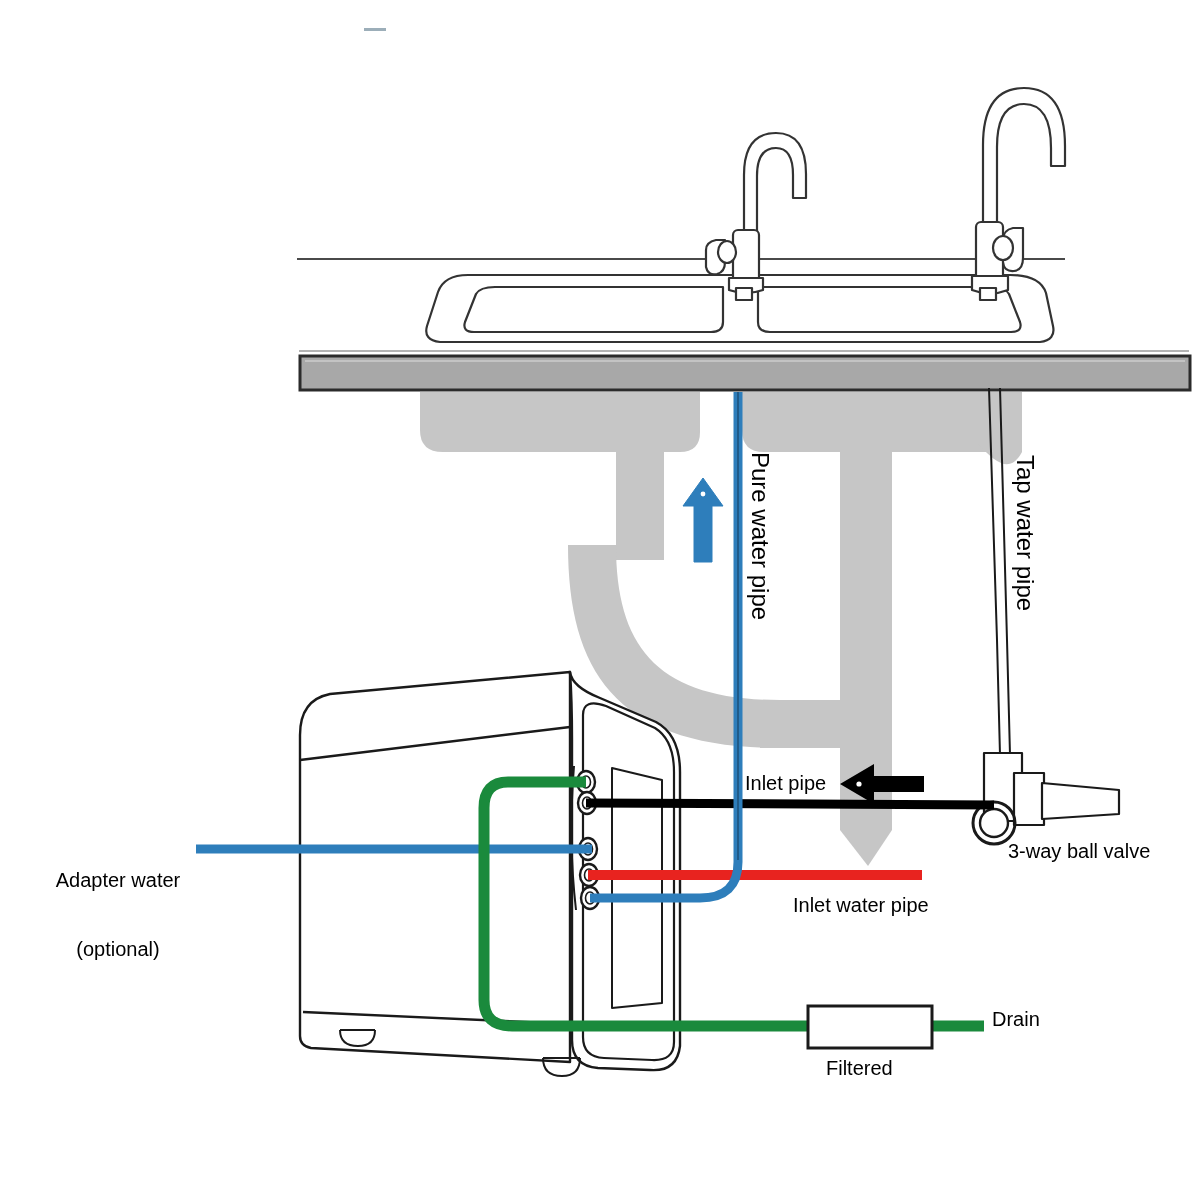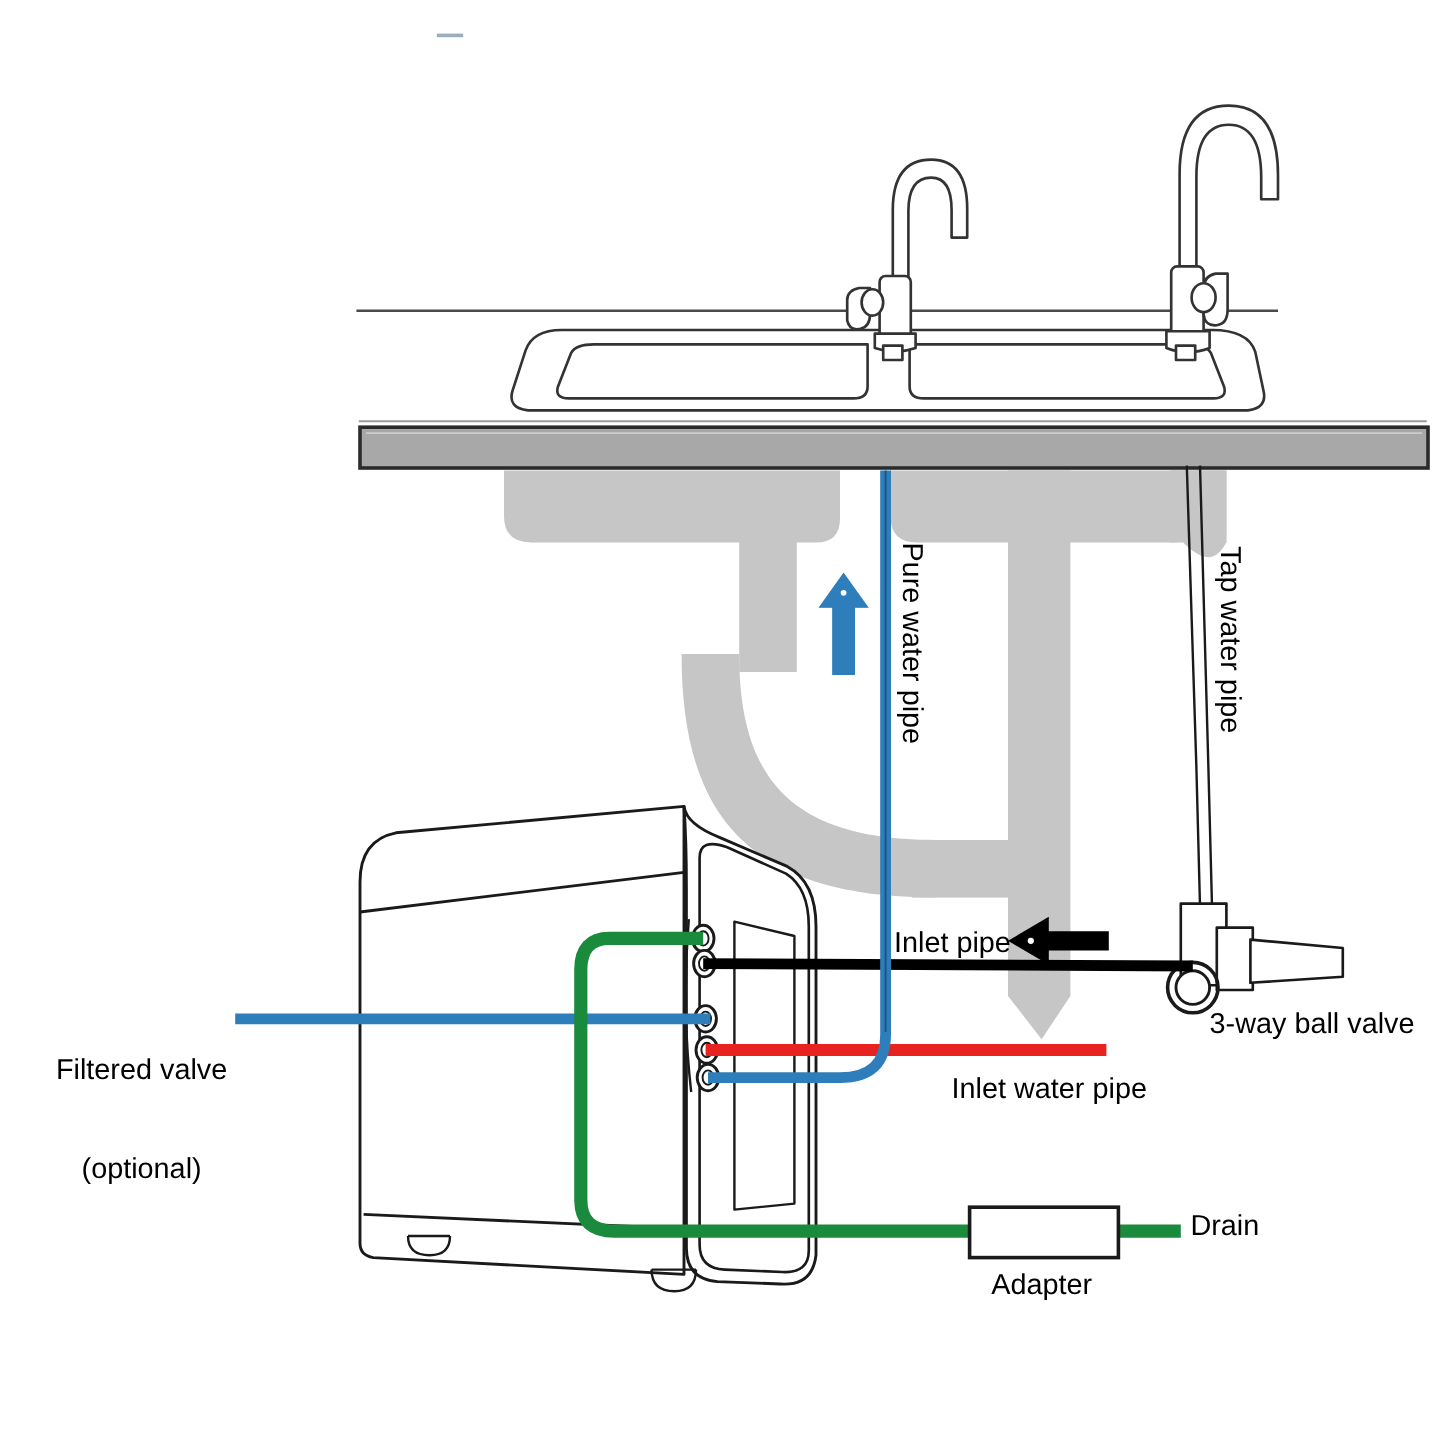--- a/index.html
+++ b/index.html
@@ -33,21 +33,21 @@
     font-family: "Liberation Sans", sans-serif;
     color: #000000;
     white-space: pre;
     line-height: 1.15;
     letter-spacing: 0px;
   }
   .lbl-vert {
     transform-origin: 0 0;
     writing-mode: vertical-rl;
   }
-  .sz-26 { font-size: 24px; }
+  .sz-26 { font-size: 20px; }
   .sz-24 { font-size: 24px; }
   .ctr { text-align: center; }
 </style>
 </head>
 <body>
 
 <div id="diagram-root">
 
   <svg id="scene" viewBox="0 0 1200 1200" xmlns="http://www.w3.org/2000/svg">
 
@@ -339,21 +339,21 @@
 
   <div class="lbl sz-24 lbl-vert" style="left:1011px; top:455px;">Tap water pipe</div>
 
   <div class="lbl sz-26" style="left:745px; top:772px;">Inlet pipe</div>
 
   <div class="lbl sz-26" style="left:793px; top:894px;">Inlet water pipe</div>
 
   <div class="lbl sz-26" style="left:1008px; top:840px;">3-way ball valve</div>
 
   <div class="lbl sz-26 ctr" style="left:38px; top:823px; width:160px;">
-    <div>Filtered valve</div>
+    <div>Adapter water</div>
     <div>(optional)</div>
   </div>
 
-  <div class="lbl sz-26" style="left:826px; top:1057px;">Adapter</div>
+  <div class="lbl sz-26" style="left:826px; top:1057px;">Filtered</div>
 
   <div class="lbl sz-26" style="left:992px; top:1008px;">Drain</div>
 
 </div>
 
 </body></html>

